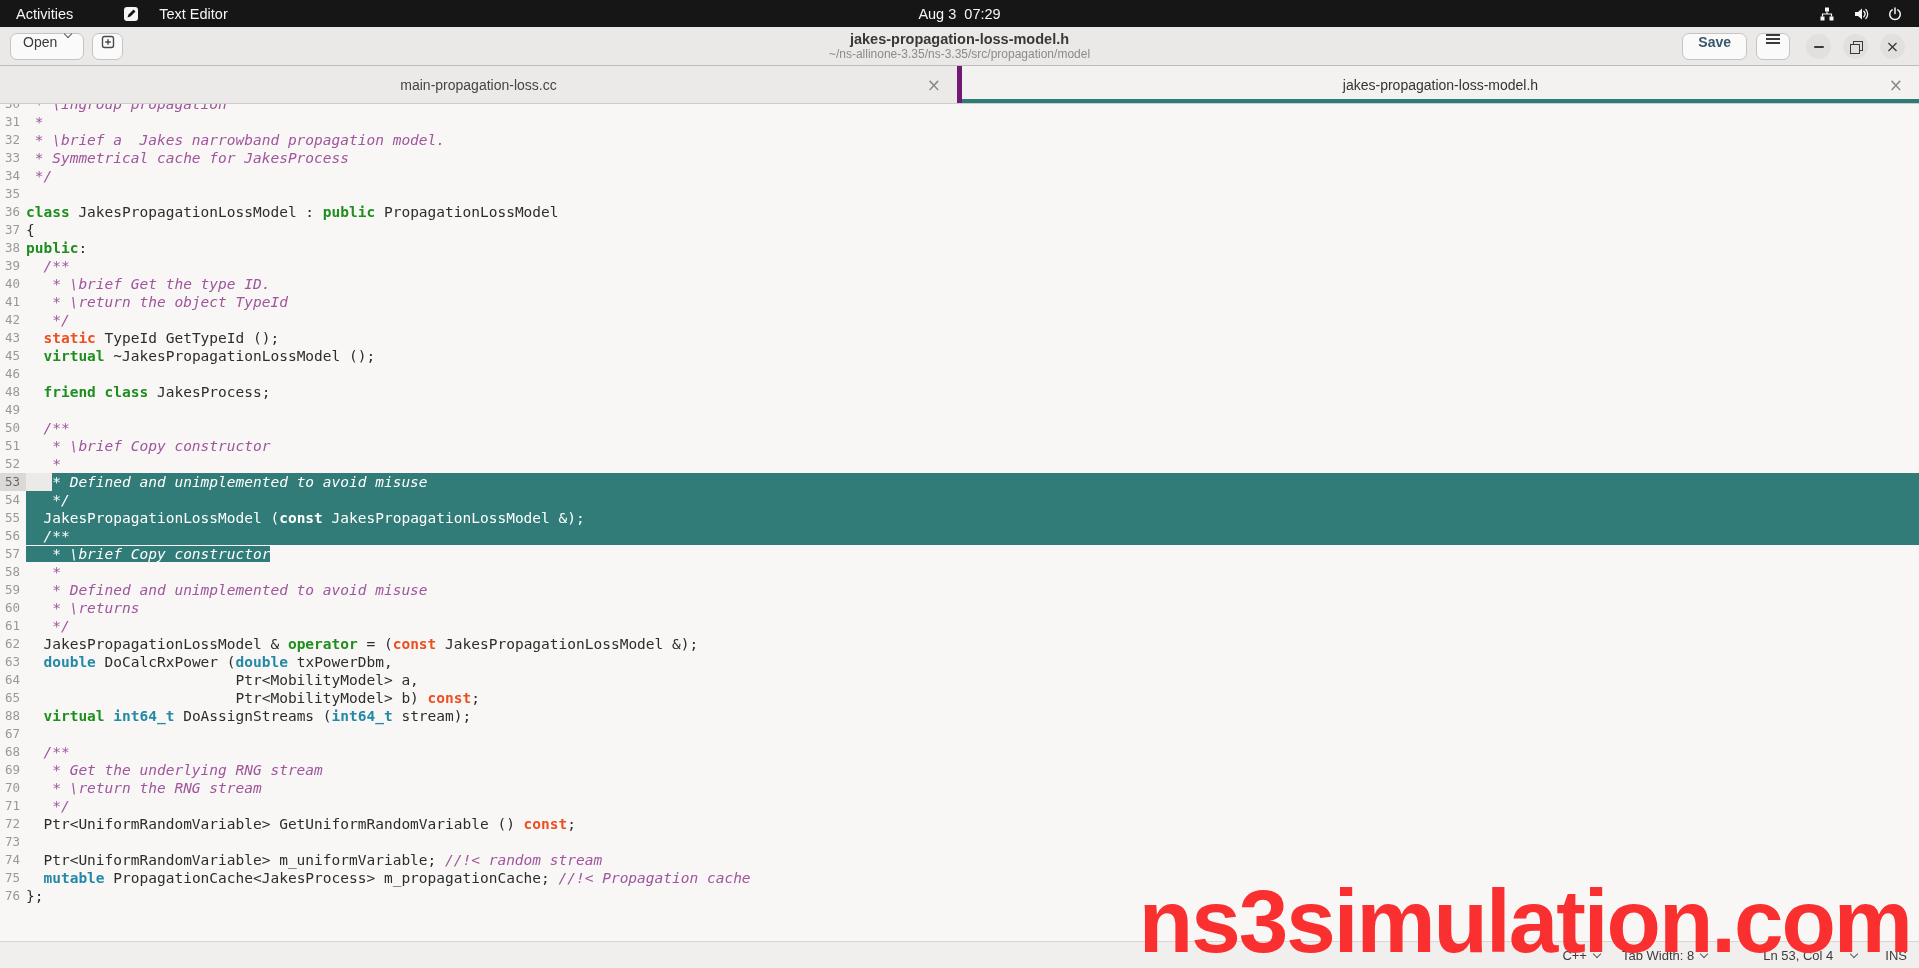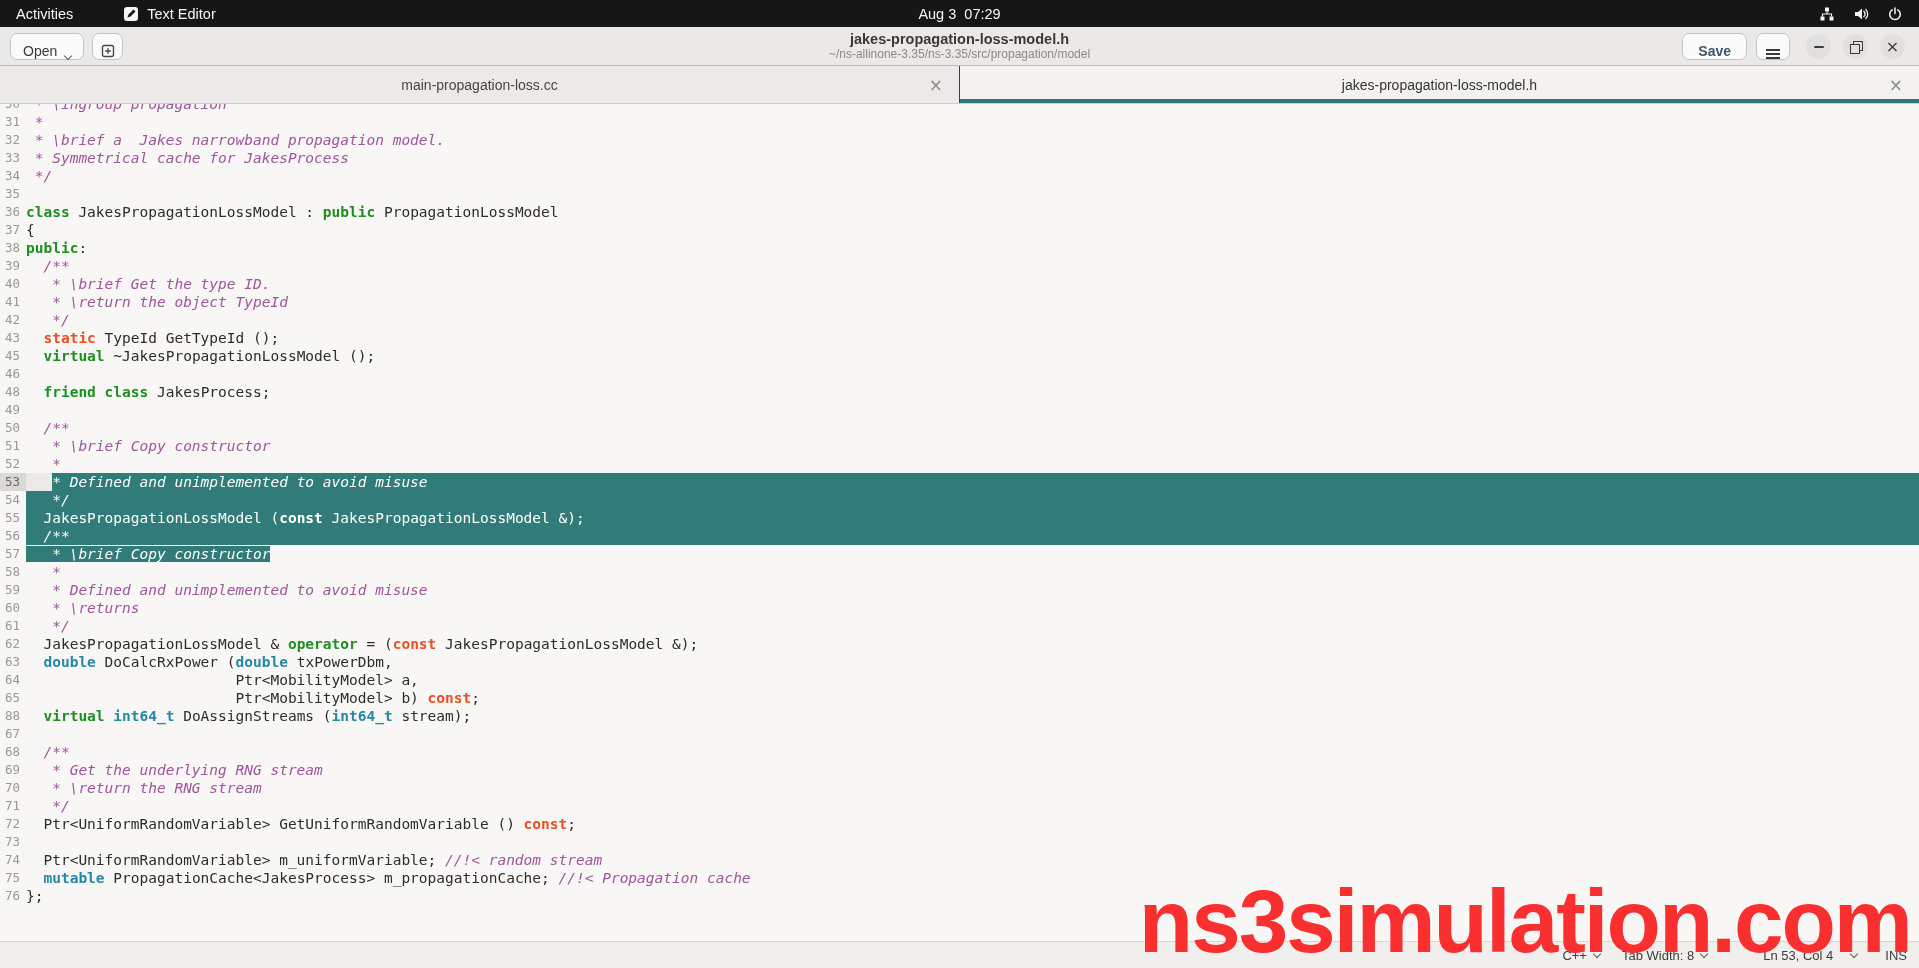--- a/index.html
+++ b/index.html
@@ -9,29 +9,29 @@
     --kw:#1e8e1e; --st:#ec4f22; --ty:#2389a5; --cm:#a0559d;
     --plain:#2d2d2d; --linenum:#9a9894; --watermark:#fa2f2f; --statusbar-bg:#f1efee;
   }
   *{margin:0;padding:0;box-sizing:border-box}
   body{font-family:"Liberation Sans",sans-serif;background:#000}
   #app{position:relative;width:1919px;height:968px;overflow:hidden;background:var(--editor-bg)}
 
   
   .topbar{height:27px;background:var(--topbar-bg);color:#f5f5f5;display:flex;align-items:center;position:relative;font-size:14.5px}
   .topbar-left{display:flex;align-items:center;gap:50px;padding-left:16px}
-  .tb-app{display:flex;align-items:center;gap:8px}
+  .tb-app{display:flex;align-items:center;gap:20px}
   .tb-clock{position:absolute;left:0;right:0;text-align:center;white-space:pre;pointer-events:none}
   .topbar-right{margin-left:auto;display:flex;align-items:center;gap:18px;padding-right:16px}
   .tb-ico{width:16px;height:16px;display:block}
 
   
   .headerbar{height:39px;background:var(--headerbar-bg);border-bottom:1px solid #bfbdba;position:relative}
   .hb-left{position:absolute;left:10px;top:6px;display:flex;gap:8px}
-  .btn{background:#fbfafa;border:1px solid #c6c4c2;border-radius:7px;height:27px;display:inline-flex;align-items:flex-end;justify-content:center;font-size:14px;color:#3a3a3a;cursor:pointer}
+  .btn{background:#fbfafa;border:1px solid #c6c4c2;border-radius:7px;height:27px;display:inline-flex;align-items:flex-start;justify-content:center;font-size:14px;color:#3a3a3a;cursor:pointer}
   .open-btn{padding:0 12px;gap:8px}
   .sq-btn{width:31px}
   .hb-center{position:absolute;left:0;right:0;top:3px;text-align:center;pointer-events:none}
   .hb-title{font-size:14.5px;font-weight:bold;color:#3b3935;line-height:18px}
   .hb-sub{font-size:12px;color:#8d8a86;line-height:13px}
   .hb-right{position:absolute;right:14px;top:6px;display:flex;align-items:center}
   .save-btn{padding:0 15px;color:#39566b;font-weight:bold}
   .menu-btn{width:34px;margin-left:9px}
   .winctl{display:flex;align-items:center;gap:12px;margin-left:16px}
   .circle{width:25px;height:25px;border-radius:50%;background:#e2e0df;display:flex;align-items:center;justify-content:center;color:#3a3a3a;cursor:pointer}
@@ -39,21 +39,21 @@
   .icon-restore{position:relative;width:12px;height:12px}
   .icon-restore::before{content:"";position:absolute;left:3px;top:0;width:8px;height:8px;border:1.4px solid #3a3a3a}
   .icon-restore::after{content:"";position:absolute;left:0;top:3px;width:8px;height:8px;border:1.4px solid #3a3a3a;background:#e2e0df}
   .icon-menu{width:14px;height:10px;border-top:2px solid #3a3a3a;border-bottom:2px solid #3a3a3a;position:relative}
   .icon-menu::after{content:"";position:absolute;left:0;right:0;top:2px;height:2px;background:#3a3a3a}
   .icon-close-win{font-size:16px;line-height:1;font-family:"DejaVu Sans",sans-serif}
   .chev{display:inline-block;width:6px;height:6px;border-right:1.6px solid #5a5a5a;border-bottom:1.6px solid #5a5a5a;transform:rotate(45deg);margin-top:-3px}
 
   
   .tabbar{height:38px;background:var(--tabbar-bg);display:flex;border-bottom:1px solid #cfccc9}
-  .tab{flex:1;position:relative;display:flex;align-items:center;justify-content:center;background:var(--tab-bg);border-right:1px solid #701a75;font-size:14px;color:#454545;cursor:pointer}
+  .tab{flex:1;position:relative;display:flex;align-items:center;justify-content:center;background:var(--tab-bg);border-right:5px solid #701a75;font-size:14px;color:#454545;cursor:pointer}
   .tab:last-child{border-right:none}
   .tab.active{background:var(--tab-active-bg);box-shadow:inset 0 -4px 0 var(--accent-teal);color:#333}
   .tab-close{position:absolute;right:16px;top:50%;transform:translateY(-50%);color:#8a8a8a;font-size:17px;font-family:"DejaVu Sans",sans-serif;cursor:pointer}
 
   
   .editor{height:837px;overflow:hidden;background:var(--editor-bg);font-family:"DejaVu Sans Mono","Liberation Mono",monospace;font-size:14.5px;cursor:text}
   .row{height:18px;line-height:18px;display:flex}
   .row.cut{margin-top:-9px}
   .ln{width:26px;flex:0 0 26px;padding-right:6px;text-align:right;color:var(--linenum);font-size:12.5px}
   .ln.cur{background:#dbd9d7;color:#6b6965}

